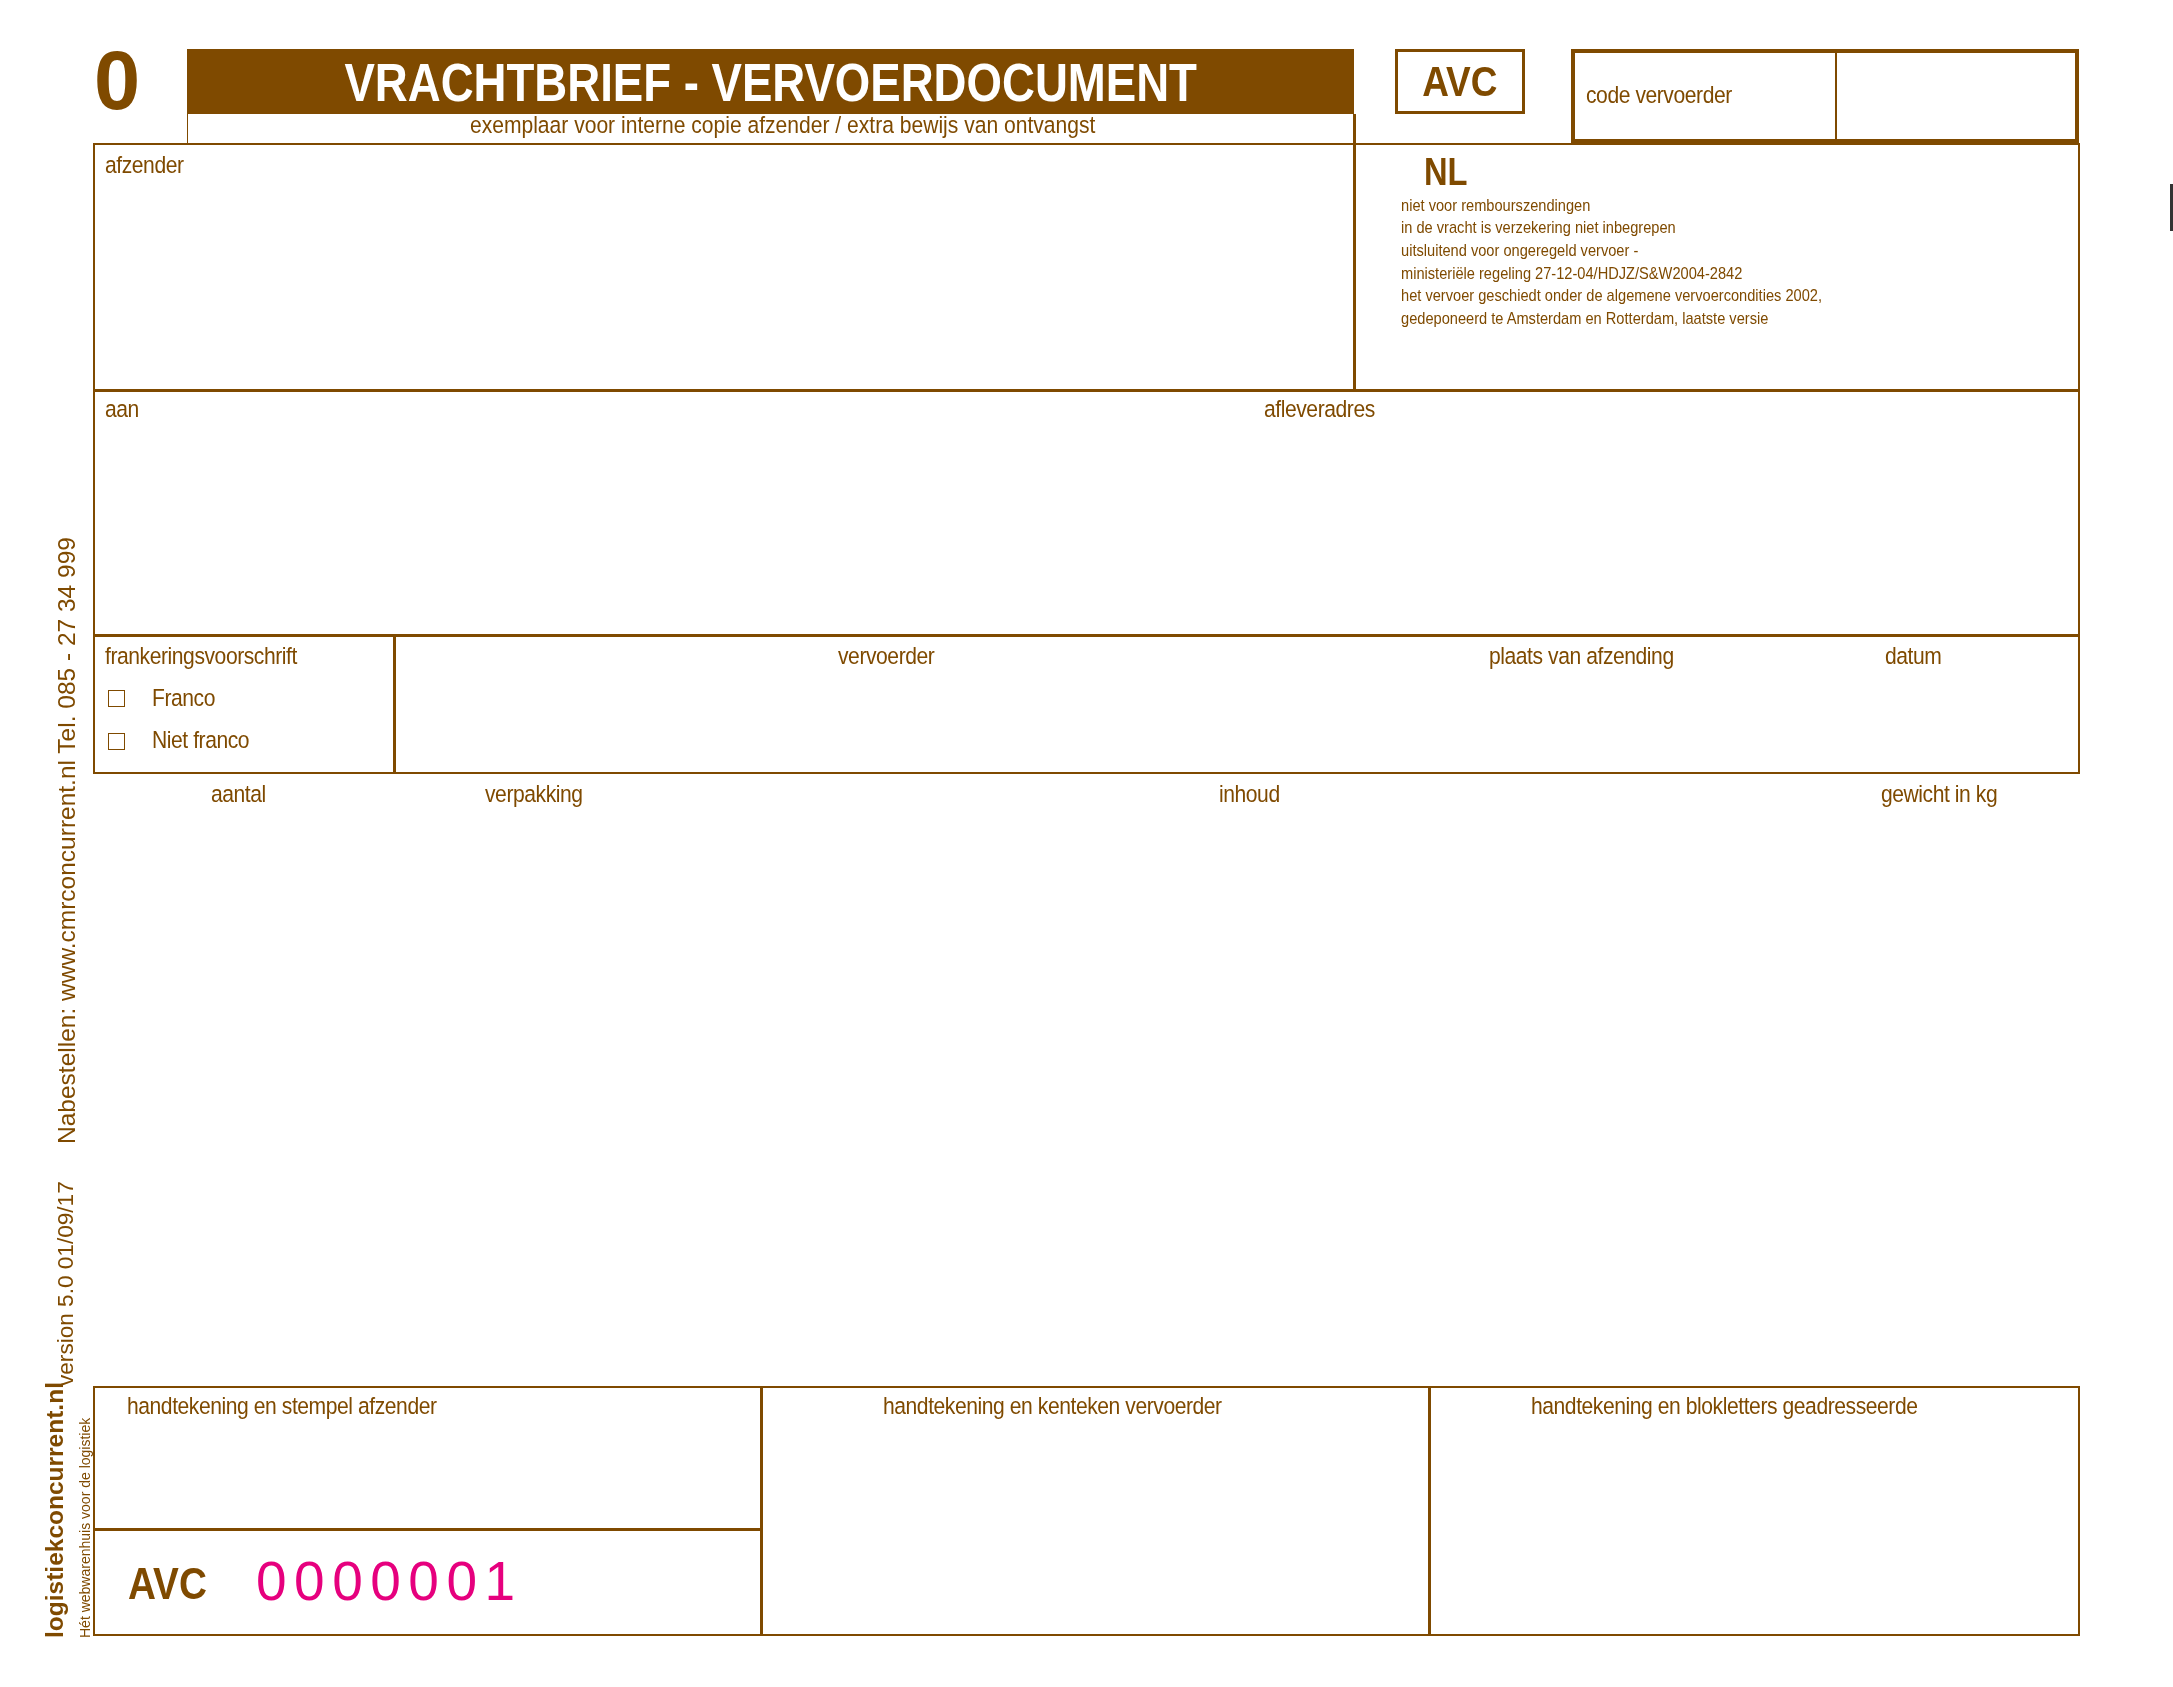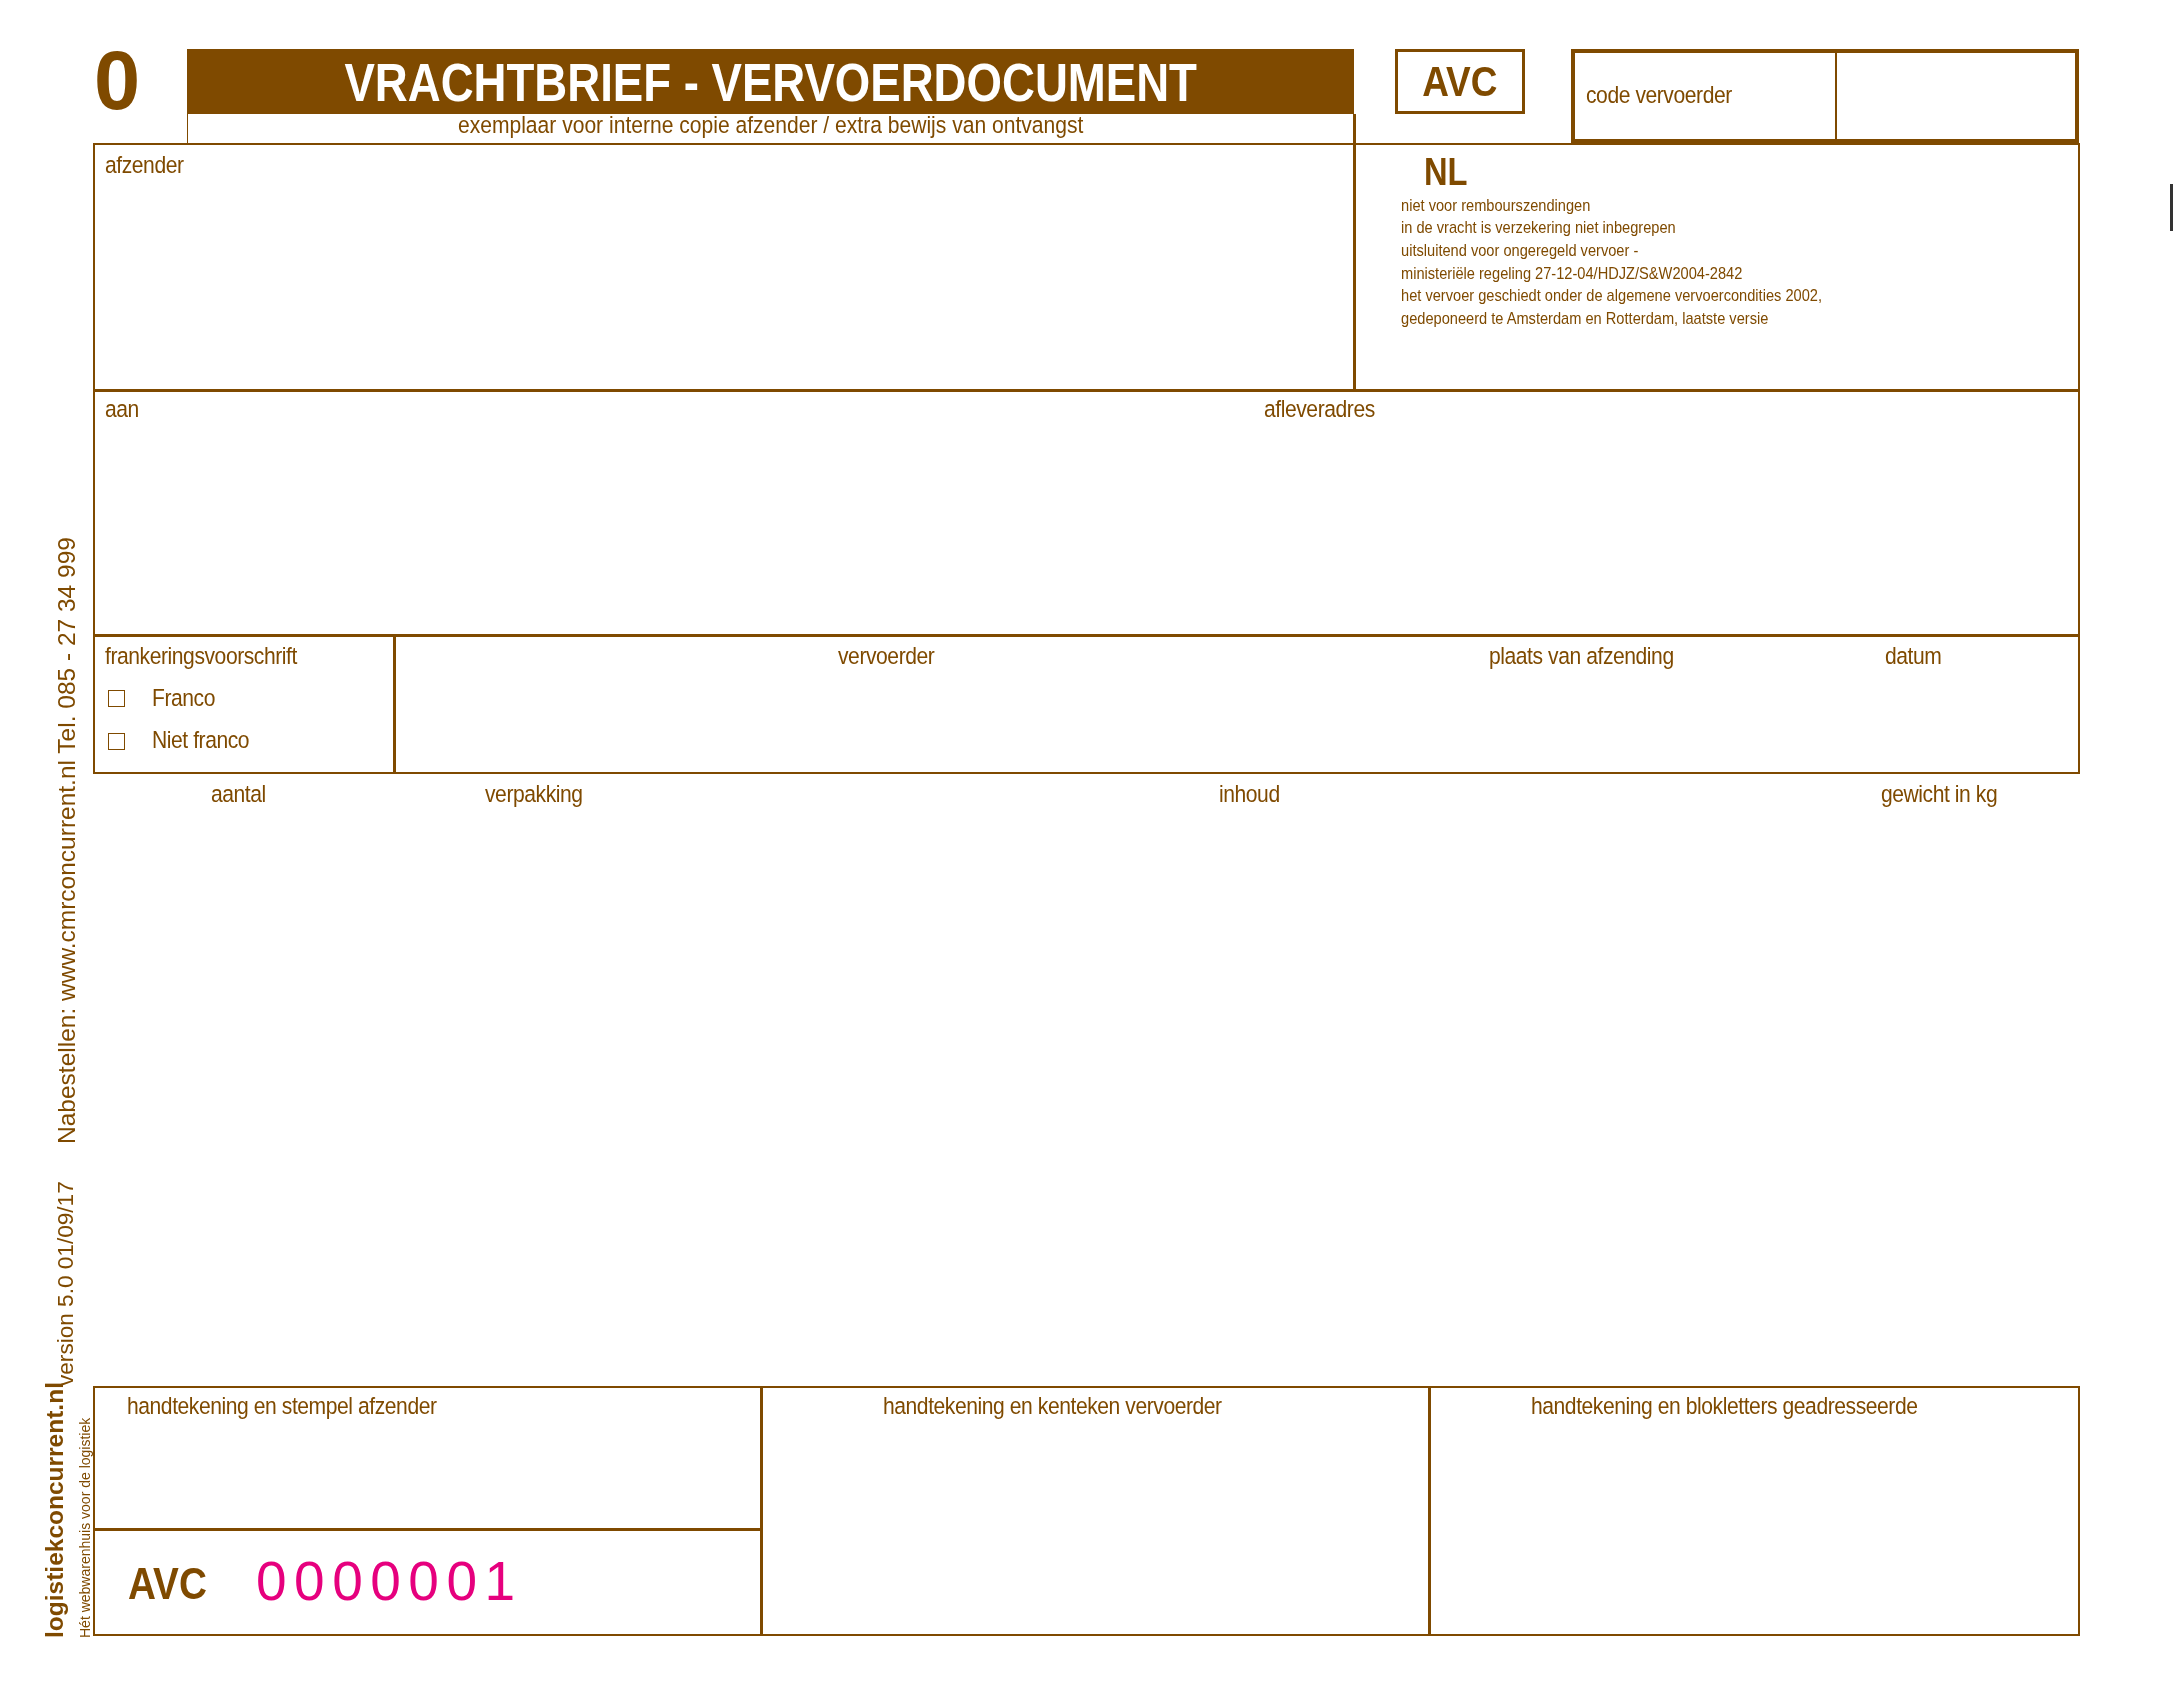--- a/index.html
+++ b/index.html
@@ -8,21 +8,21 @@
   .abs { position:absolute; }
   .line-h { position:absolute; height:2.8px; background:#7f4a00; }
   .line-v { position:absolute; width:2.8px; background:#7f4a00; }
   .lbl { position:absolute; font-size:24.5px; letter-spacing:-0.5px; color:#7f4a00; white-space:nowrap; transform:scaleX(0.86); transform-origin:left top; }
 
   #copy-number { left:94px; top:38px; font-size:83px; font-weight:bold; line-height:85px; color:#7f4a00; }
   #title-bar { left:187px; top:49px; width:1167px; height:65px; background:#7f4a00; color:#fff;
                font-size:53px; font-weight:bold; line-height:68px; text-align:center; letter-spacing:0px; }
   #title-bar span { display:inline-block; transform:scaleX(0.86); }
   #subtitle-box { left:187px; top:114px; width:1167px; height:29px; border-left:1.9px solid #7f4a00; box-sizing:border-box; }
-  #subtitle { left:187px; width:1167px; top:111px; text-align:center; font-size:24.5px; }
+  #subtitle { left:187px; width:1167px; top:111px; text-align:center; font-size:24.5px;padding-left:12px; }
   #subtitle span { display:inline-block; transform:scaleX(0.86); }
 
   #avc-box { left:1395px; top:49px; width:130px; height:65px; border:3.8px solid #7f4a00; box-sizing:border-box;
              font-size:43px; font-weight:bold; text-align:center; line-height:58px; }
   #avc-box span { display:inline-block; transform:scaleX(0.86); }
 
   #code-box { left:1571px; top:49px; width:508px; height:94px; border:4.7px solid #7f4a00; box-sizing:border-box; }
   #code-box .divider { position:absolute; left:260px; top:0; width:1.9px; height:100%; background:#7f4a00; }
   #code-label { left:1586px; top:81px; }
 

